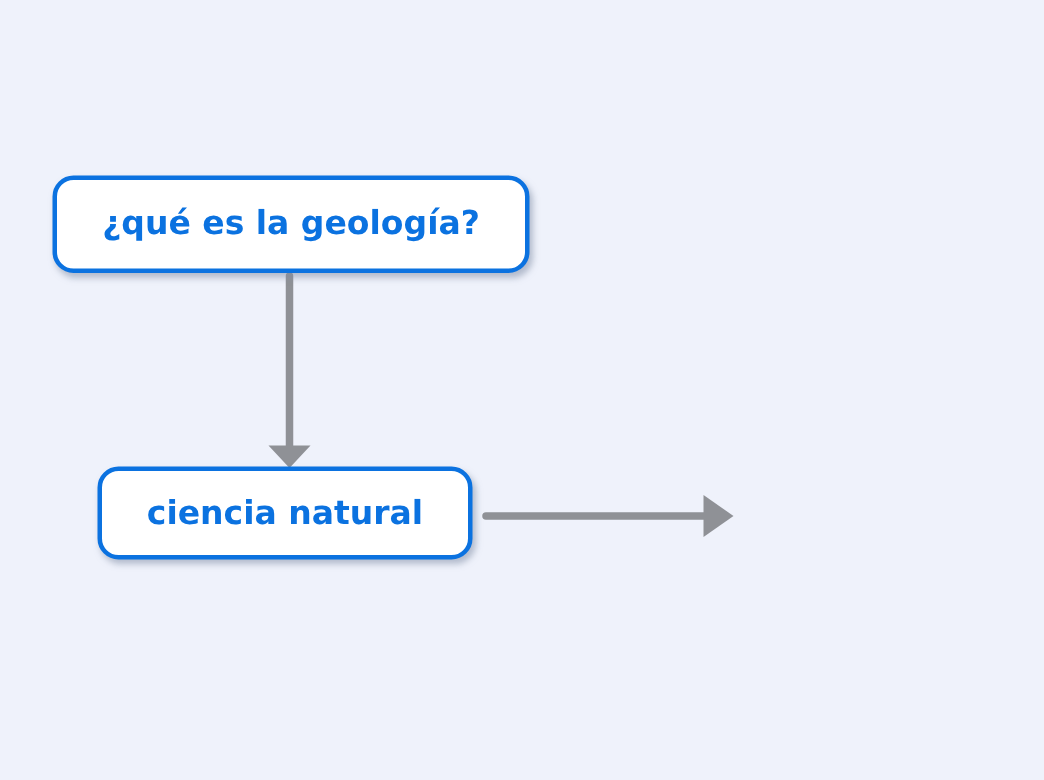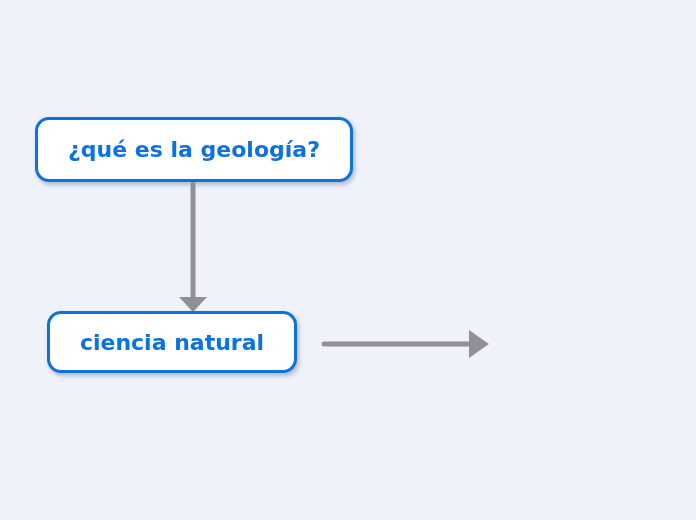--- a/index.html
+++ b/index.html
@@ -36,21 +36,21 @@
     cursor: pointer;
   }
   .node-label {
     color: #0b72e0;
     font-weight: bold;
     font-size: 22px;
     white-space: nowrap;
     user-select: none;
   }
   #node-root     { left: 35px;  top: 117px; width: 318px; height: 65px; }
-  #node-child    { left: 47px;  top: 311px; width: 250px; height: 62px; text-align: right; }
+  #node-child    { left: 65px;  top: 311px; width: 250px; height: 62px; text-align: right; }
   #node-subtopic { left: 490px; top: 314px; width: 170px; height: 64px; }
 </style>
 </head>
 <body>
 
 <div class="canvas">
 
   <svg class="edges" viewBox="0 0 696 520" aria-hidden="true">
     <g>
       <line x1="193" y1="184" x2="193" y2="298" stroke-width="5" stroke-linecap="round" stroke="#8f9196"></line>

